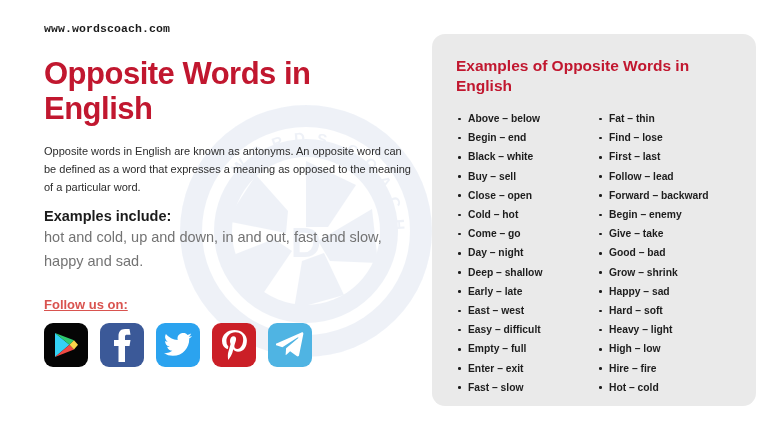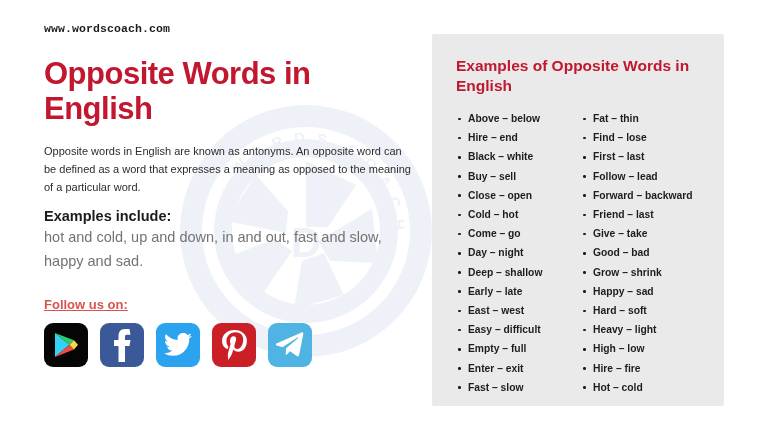--- a/index.html
+++ b/index.html
@@ -96,24 +96,24 @@
   .ic-facebook   { background: #3B5998; }
   .ic-twitter    { background: #2BA3EF; }
   .ic-pinterest  { background: #CB1F27; }
   .ic-telegram   { background: #4FB4E3; }
 
   
   .right-panel {
     position: absolute;
     left: 432px;
     top: 34px;
-    width: 292px;
+    width: 324px;
     height: 372px;
     background: #EAEAEA;
-    border-radius: 2px;
+    border-radius: 13px;
     padding: 22px 18px 0 24px;
     z-index: 2;
   }
   .panel-title {
     font-size: 15.5px;
     line-height: 1.26;
     font-weight: 700;
     color: #C1172F;
     max-width: 280px;
   }
@@ -228,21 +228,21 @@
   </div>
 </div>
 
 <div class="right-panel">
   <div class="panel-title">Examples of Opposite Words in English</div>
 
   <div class="word-columns">
     <div class="word-column">
       <ul>
           <li class="word-item">Above – below</li>
-          <li class="word-item">Hire – end</li>
+          <li class="word-item">Begin – end</li>
           <li class="word-item">Black – white</li>
           <li class="word-item">Buy – sell</li>
           <li class="word-item">Close – open</li>
           <li class="word-item">Cold – hot</li>
           <li class="word-item">Come – go</li>
           <li class="word-item">Day – night</li>
           <li class="word-item">Deep – shallow</li>
           <li class="word-item">Early – late</li>
           <li class="word-item">East – west</li>
           <li class="word-item">Easy – difficult</li>
@@ -251,21 +251,21 @@
           <li class="word-item">Fast – slow</li>
         </ul>
     </div>
     <div class="word-column">
       <ul>
           <li class="word-item">Fat – thin</li>
           <li class="word-item">Find – lose</li>
           <li class="word-item">First – last</li>
           <li class="word-item">Follow – lead</li>
           <li class="word-item">Forward – backward</li>
-          <li class="word-item">Friend – last</li>
+          <li class="word-item">Begin – enemy</li>
           <li class="word-item">Give – take</li>
           <li class="word-item">Good – bad</li>
           <li class="word-item">Grow – shrink</li>
           <li class="word-item">Happy – sad</li>
           <li class="word-item">Hard – soft</li>
           <li class="word-item">Heavy – light</li>
           <li class="word-item">High – low</li>
           <li class="word-item">Hire – fire</li>
           <li class="word-item">Hot – cold</li>
         </ul>

